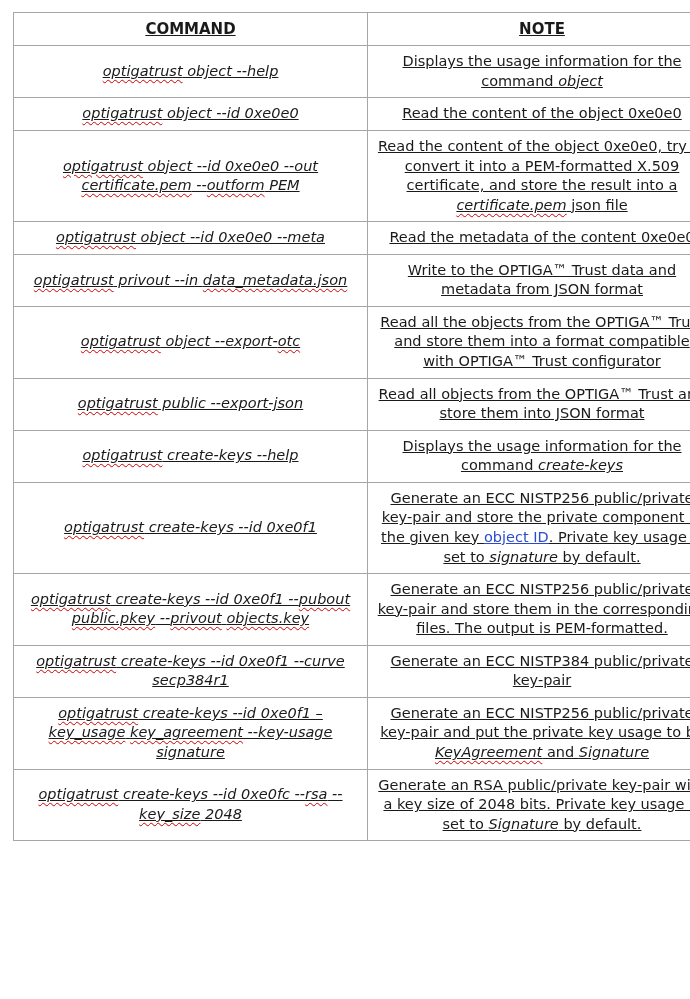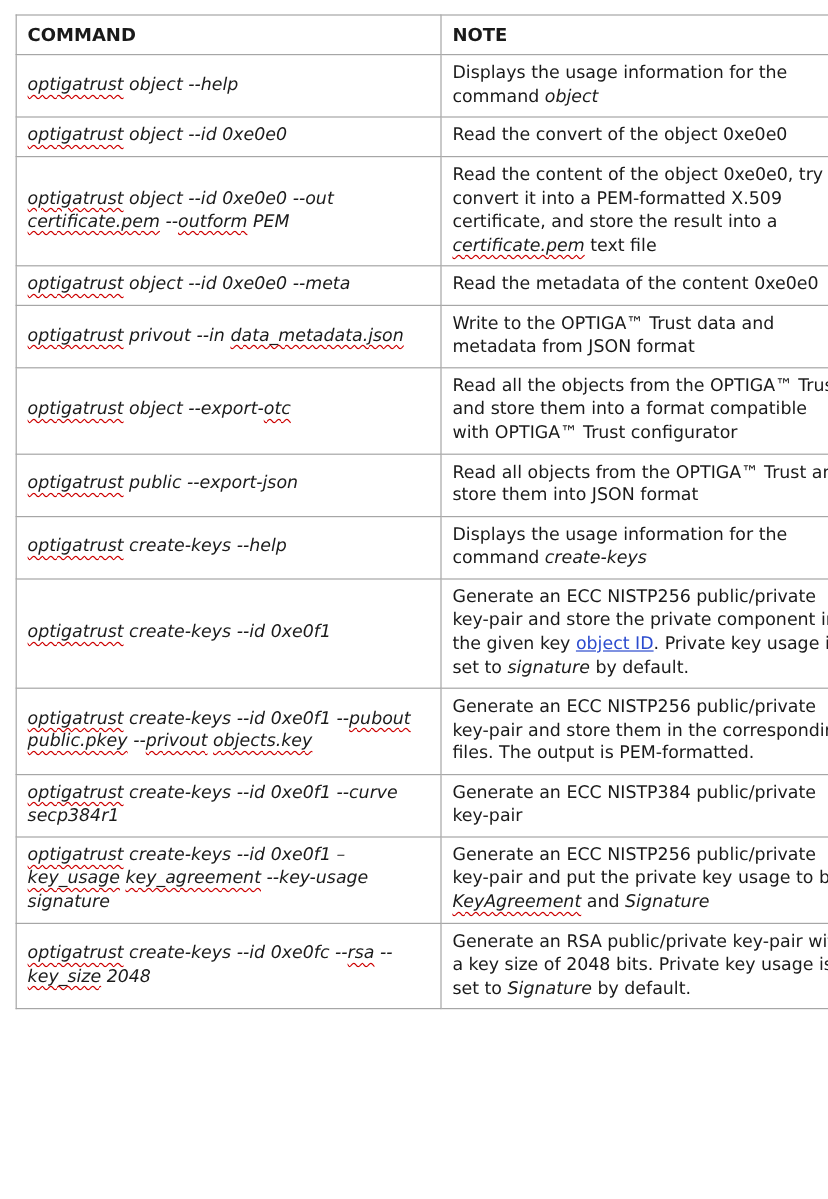--- a/index.html
+++ b/index.html
@@ -21,22 +21,23 @@
   table.cmd-table{
     border-collapse:collapse;
     width:665px;
     table-layout:fixed;
   }
   table.cmd-table th,
   table.cmd-table td{
     border:1px solid var(--border);
     padding:6px 9px;
     vertical-align:middle;
-    text-align:left;
+    text-align:center;
     word-wrap:break-word;
+    text-decoration:underline;
   }
   th.col-command{width:335px;}
   th.col-note{width:330px;}
   th{
     font-weight:bold;
     font-size:15px;
     padding-top:7px;
     padding-bottom:7px;
   }
   td.cmd{font-style:italic;}
@@ -75,25 +76,25 @@
         <th class="col-note">NOTE</th>
       </tr>
     </thead>
     <tbody>
         <tr>
           <td class="cmd"><span class="seg-squiggle">optigatrust</span><span> object --help</span></td>
           <td class="note"><span>Displays the usage information for the command </span><span class="seg-italic">object</span></td>
         </tr>
         <tr>
           <td class="cmd"><span class="seg-squiggle">optigatrust</span><span> object --id 0xe0e0</span></td>
-          <td class="note"><span>Read the convert of the object 0xe0e0</span></td>
+          <td class="note"><span>Read the content of the object 0xe0e0</span></td>
         </tr>
         <tr>
           <td class="cmd"><span class="seg-squiggle">optigatrust</span><span> object --id 0xe0e0 --out </span><span class="seg-squiggle">certificate.pem</span><span> --</span><span class="seg-squiggle">outform</span><span> PEM</span></td>
-          <td class="note"><span>Read the content of the object 0xe0e0, try to convert it into a PEM-formatted X.509 certificate, and store the result into a </span><span class="seg-italic-squiggle">certificate.pem</span><span> text file</span></td>
+          <td class="note"><span>Read the content of the object 0xe0e0, try to convert it into a PEM-formatted X.509 certificate, and store the result into a </span><span class="seg-italic-squiggle">certificate.pem</span><span> json file</span></td>
         </tr>
         <tr>
           <td class="cmd"><span class="seg-squiggle">optigatrust</span><span> object --id 0xe0e0 --meta</span></td>
           <td class="note"><span>Read the metadata of the content 0xe0e0</span></td>
         </tr>
         <tr>
           <td class="cmd"><span class="seg-squiggle">optigatrust</span><span> privout --in </span><span class="seg-squiggle">data_metadata.json</span></td>
           <td class="note"><span>Write to the OPTIGA™ Trust data and metadata from JSON format</span></td>
         </tr>
         <tr>

